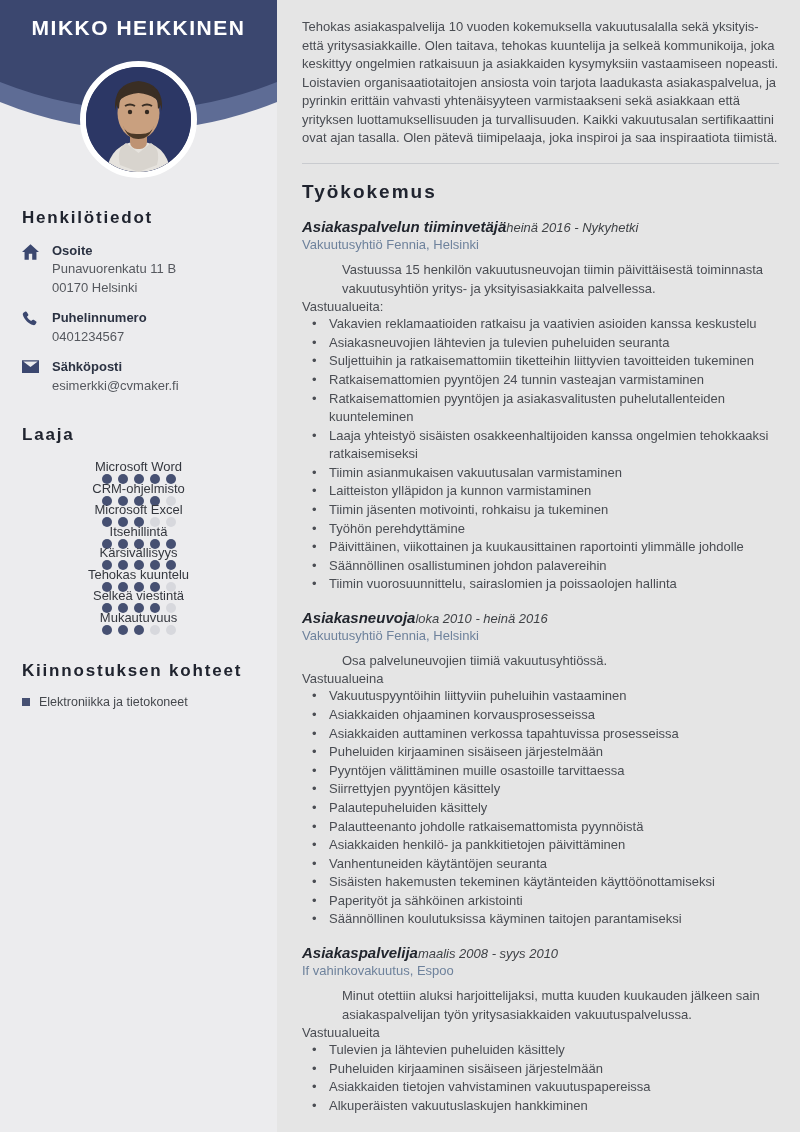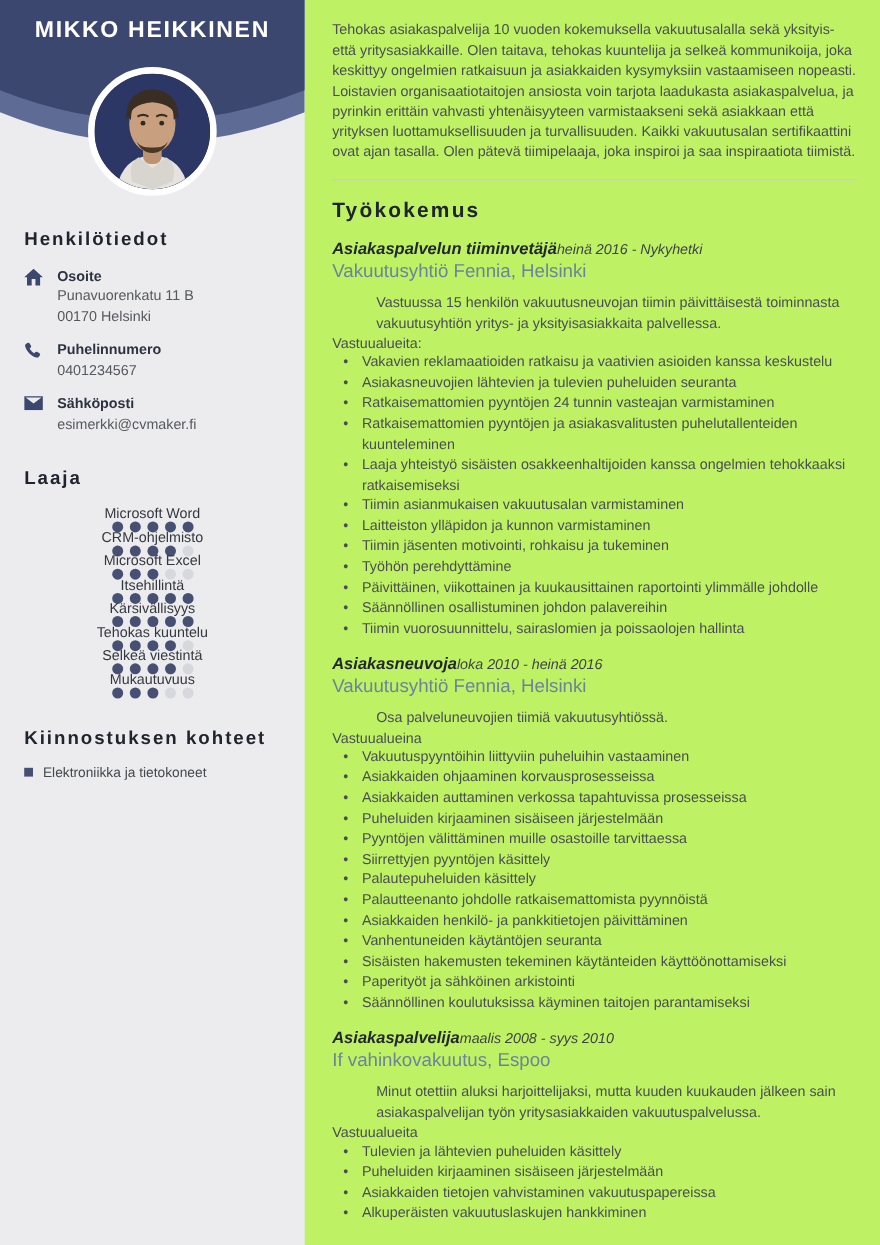--- a/index.html
+++ b/index.html
@@ -1,17 +1,17 @@
 <!DOCTYPE html>
 <html><head>
 <meta charset="utf-8">
 <style>
   html,body{margin:0;padding:0;}
   body{font-family:"Liberation Sans","DejaVu Sans",sans-serif;background:#fff;}
-  .page{position:relative;width:800px;height:1132px;background:#bef264;overflow:hidden;}
+  .page{position:relative;width:800px;height:1132px;background:#e5e5e5;overflow:hidden;}
 
   
   .sidebar{position:absolute;left:0;top:0;width:277px;height:1132px;background:#ECECEE;}
   .header-art{position:absolute;left:0;top:0;width:277px;height:170px;}
   .name{position:absolute;left:0;top:16px;width:277px;text-align:center;color:#ffffff;
         font-size:21px;font-weight:bold;letter-spacing:1.5px;}
   .photo-wrap{position:absolute;left:80px;top:61px;width:117px;height:117px;border-radius:50%;
         background:#2C3765;border:6px solid #ffffff;box-sizing:border-box;overflow:hidden;}
   .photo-wrap svg{display:block;}
 
@@ -38,21 +38,21 @@
   
   .main{position:absolute;left:302px;top:0;width:477px;}
   .summary{margin:18px 0 0 0;font-size:13px;line-height:1.43;color:#4A4D53;}
   .divider{border:none;border-top:1px solid #C9CBCF;margin:15px 0 0 0;}
   .main-h{font-size:19px;font-weight:bold;color:#20242F;letter-spacing:2px;margin:17px 0 0 0;}
 
   .job{margin-top:15px;}
   .job-head{display:flex;align-items:baseline;font-style:italic;}
   .job-title{font-size:15px;font-weight:bold;color:#22262E;}
   .job-dates{font-size:13px;color:#3F4246;white-space:nowrap;}
-  .job-company{font-size:17px;color:#6E829C;margin-top:2px;}
+  .job-company{font-size:13px;color:#6E829C;margin-top:2px;}
   .job-intro{font-size:13px;line-height:1.43;color:#4A4D53;margin-top:9px;margin-left:40px;}
   .job-listlabel{font-size:13px;color:#4A4D53;margin-top:1px;}
   .job ul{margin:1px 0 0 0;padding:0;list-style:none;}
   .job li{position:relative;font-size:13px;line-height:1.43;color:#4A4D53;padding-left:27px;}
   .job li::before{content:"\2022";position:absolute;left:10px;color:#4A4D53;}
 </style>
 </head>
 <body>
 
 <div class="page">
@@ -246,20 +246,21 @@
     <div class="job-head">
       <span class="job-title">Asiakaspalvelun tiiminvetäjä</span>
       <span class="job-dates">heinä 2016 - Nykyhetki</span>
     </div>
     <div class="job-company">Vakuutusyhtiö Fennia, Helsinki</div>
     <div class="job-intro">Vastuussa 15 henkilön vakuutusneuvojan tiimin päivittäisestä toiminnasta vakuutusyhtiön yritys- ja yksityisasiakkaita palvellessa.</div>
     <div class="job-listlabel">Vastuualueita:</div>
     <ul>
             <li>Vakavien reklamaatioiden ratkaisu ja vaativien asioiden kanssa keskustelu</li>
             <li>Asiakasneuvojien lähtevien ja tulevien puheluiden seuranta</li>
+            <li>Suljettuihin ja ratkaisemattomiin tiketteihin liittyvien tavoitteiden tukeminen</li>
             <li>Ratkaisemattomien pyyntöjen 24 tunnin vasteajan varmistaminen</li>
             <li>Ratkaisemattomien pyyntöjen ja asiakasvalitusten puhelutallenteiden kuunteleminen</li>
             <li>Laaja yhteistyö sisäisten osakkeenhaltijoiden kanssa ongelmien tehokkaaksi ratkaisemiseksi</li>
             <li>Tiimin asianmukaisen vakuutusalan varmistaminen</li>
             <li>Laitteiston ylläpidon ja kunnon varmistaminen</li>
             <li>Tiimin jäsenten motivointi, rohkaisu ja tukeminen</li>
             <li>Työhön perehdyttämine</li>
             <li>Päivittäinen, viikottainen ja kuukausittainen raportointi ylimmälle johdolle</li>
             <li>Säännöllinen osallistuminen johdon palavereihin</li>
             <li>Tiimin vuorosuunnittelu, sairaslomien ja poissaolojen hallinta</li>

